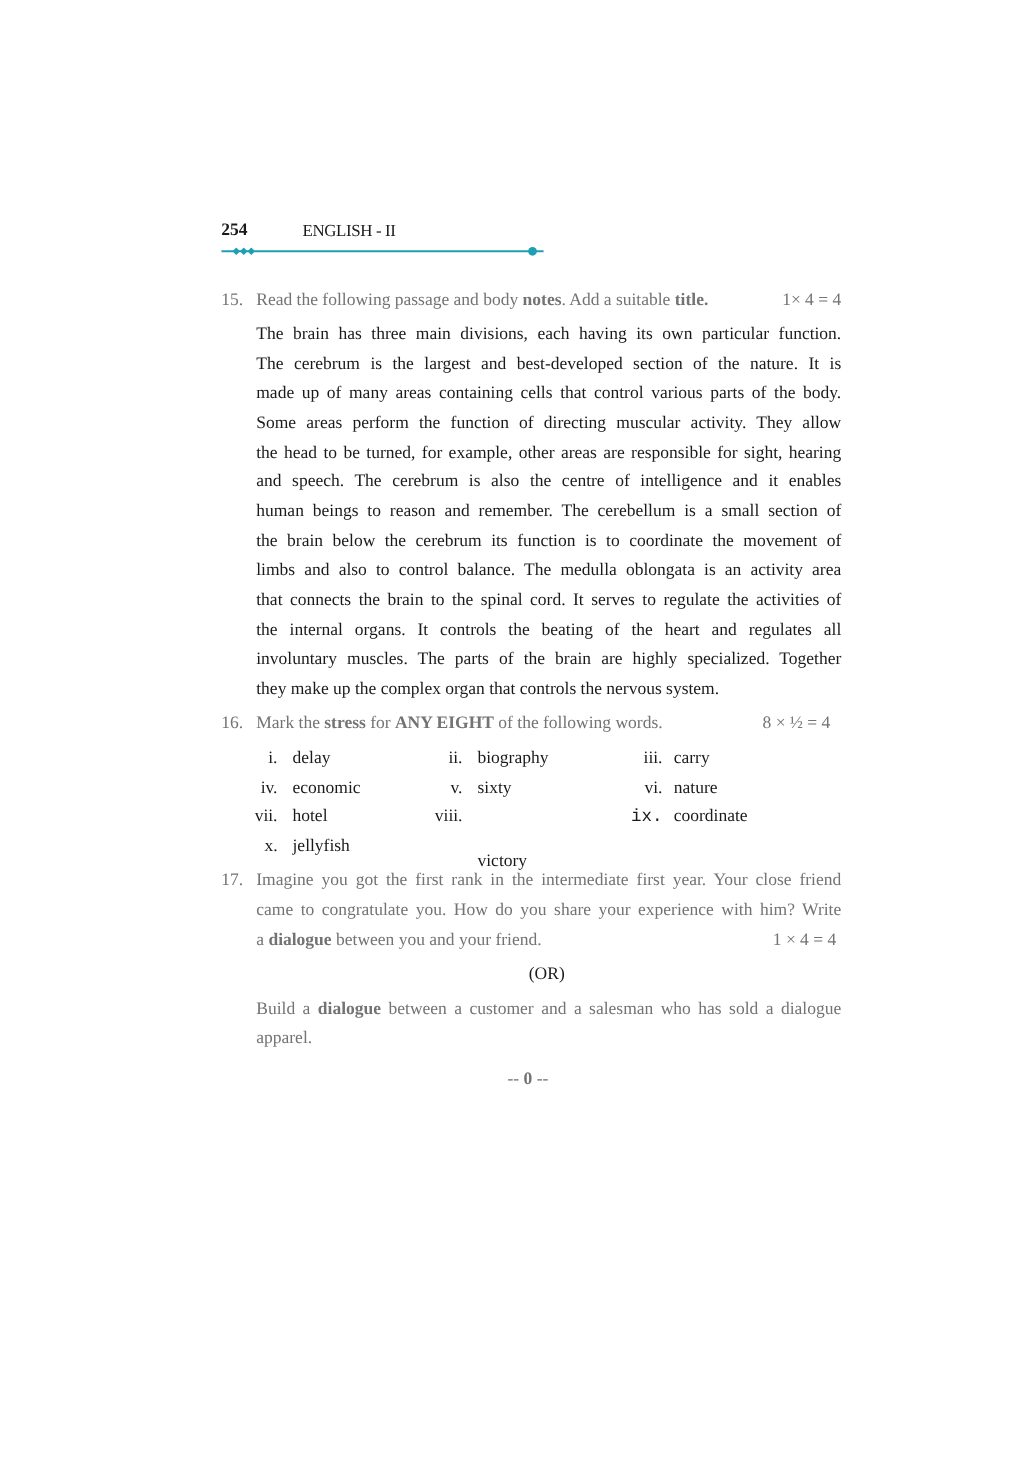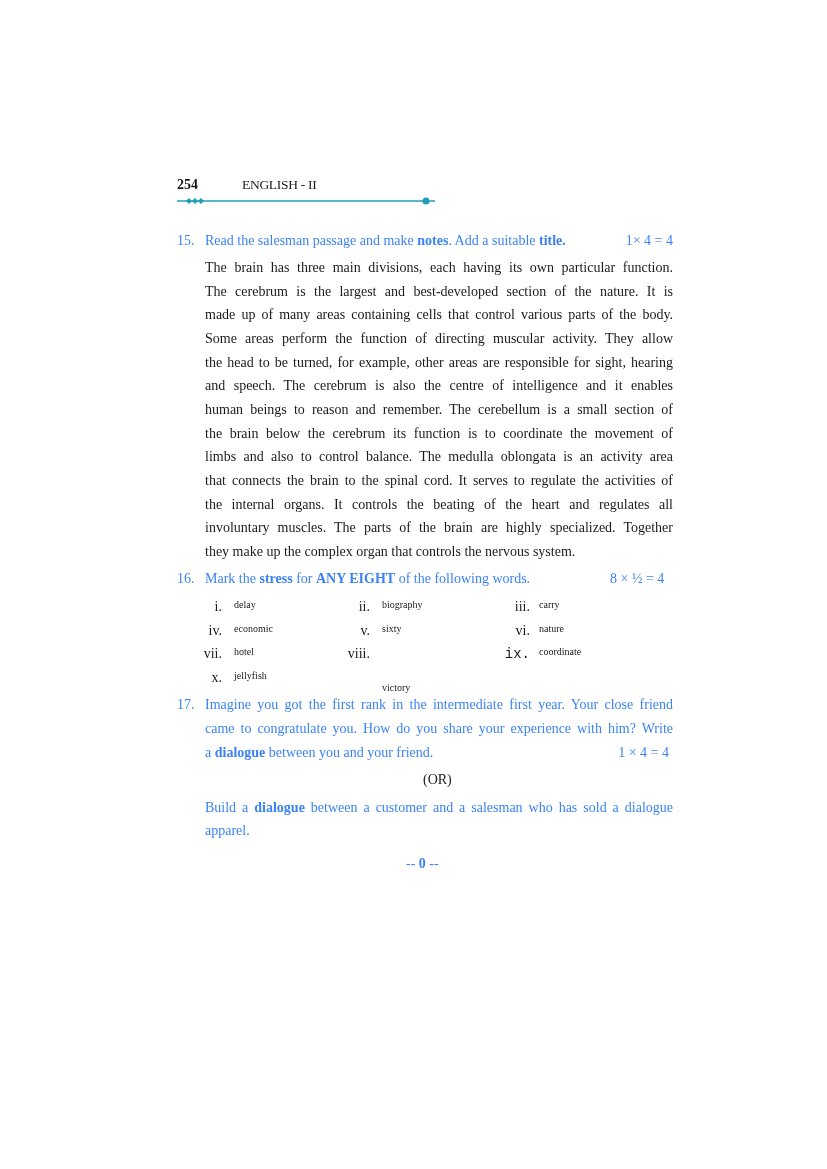--- a/index.html
+++ b/index.html
@@ -1,57 +1,57 @@
 <!DOCTYPE html>
 <html><head>
 <meta charset="utf-8">
 <style>
   html, body { margin: 0; padding: 0; background: #ffffff; }
   body { width: 827px; height: 1169px; position: relative; overflow: hidden;
          font-family: "Liberation Serif", "DejaVu Serif", serif; color: #1a1a1a; }
   .abs { position: absolute; }
-  .teal { color: #3b82f6; }
+  .teal { color: #737373; }
   .black { color: #1a1a1a; }
 
   .header-num { left: 177px; top: 177px; font-size: 14px; font-weight: bold; }
   .header-title { left: 242px; top: 177px; font-size: 13.5px; letter-spacing: -0.3px; }
 
   .divider { left: 177px; top: 196px; width: 258px; height: 10px; }
 
   .qnum { font-size: 14px; }
   .line { font-size: 14px; white-space: nowrap; }
   .just { display: flex; justify-content: space-between; width: 468px; }
   .marks { font-size: 14px; }
   b.tb { font-weight: bold; }
 
   .para-line { left: 205px; width: 468px; font-size: 14px; white-space: nowrap;
                text-align: justify; text-align-last: justify; }
   .para-line.last { text-align-last: left; }
 
   .word-roman { font-size: 14px; text-align: right; width: 30px; }
-  .word { font-size: 10px; }
+  .word { font-size: 14px; }
 </style>
 </head>
 <body>
 
 <div class="abs header-num black">254</div>
 <div class="abs header-title black">ENGLISH - II</div>
 
 <svg class="abs divider" viewBox="0 0 258 10" width="258" height="10">
   <line x1="0" y1="5" x2="258" y2="5" stroke="#1f9fb3" stroke-width="1.5"></line>
   <polygon points="9,5 12,2 15,5 12,8" fill="#1f9fb3"></polygon>
   <polygon points="15,5 18,2 21,5 18,8" fill="#1f9fb3"></polygon>
   <polygon points="21,5 24,2 27,5 24,8" fill="#1f9fb3"></polygon>
   <circle cx="249" cy="5" r="3.5" fill="#1f9fb3"></circle>
 </svg>
 
 <div class="abs teal qnum" style="left:177px; top:233px;">15.</div>
 <div class="abs teal line just" style="left:205px; top:233px;">
   <span>
-    <span>Read the salesman passage and make </span><b class="tb">notes</b><span>. Add a suitable </span><b class="tb">title.</b>
+    <span>Read the following passage and body </span><b class="tb">notes</b><span>. Add a suitable </span><b class="tb">title.</b>
   </span>
   <span class="marks">1× 4 = 4</span>
 </div>
 
 <div>
   <div class="abs para-line black" style="top:260px;">The brain has three main divisions, each having its own particular function.</div>
   <div class="abs para-line black" style="top:284px;">The cerebrum is the largest and best-developed section of the nature. It is</div>
   <div class="abs para-line black" style="top:307px;">made up of many areas containing cells that control various parts of the body.</div>
   <div class="abs para-line black" style="top:331px;">Some areas perform the function of directing muscular activity. They allow</div>
   <div class="abs para-line black" style="top:355px;">the head to be turned, for example, other areas are responsible for sight, hearing</div>

